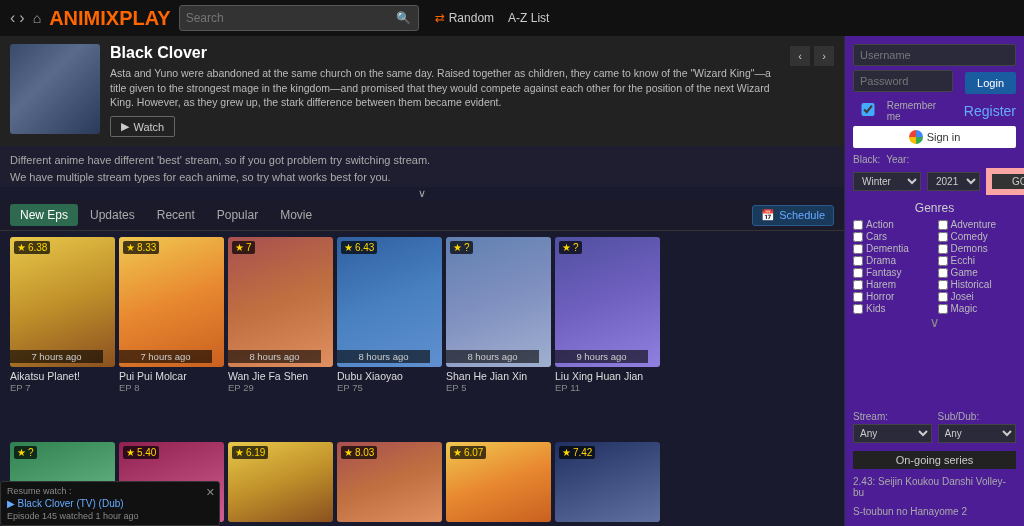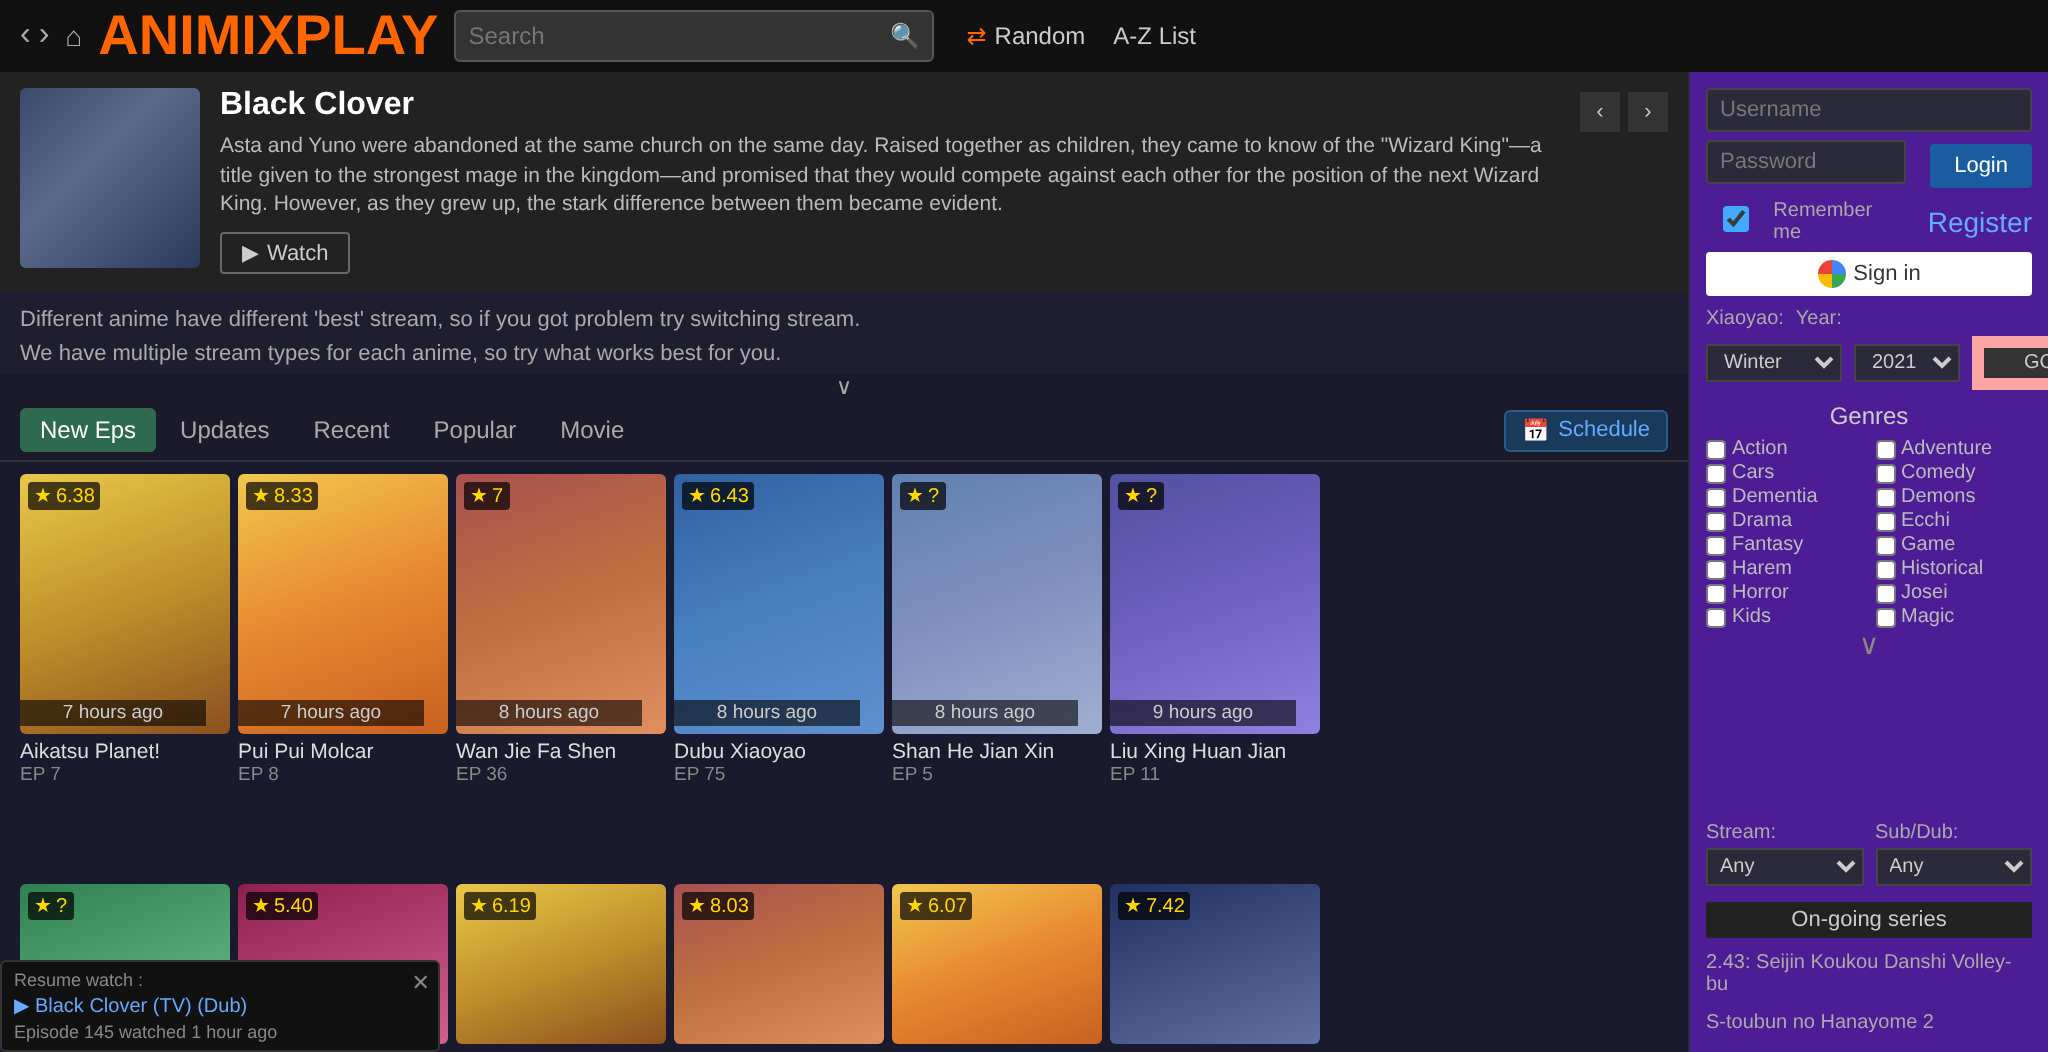--- a/index.html
+++ b/index.html
@@ -23,21 +23,21 @@
       gap: 8px;
     }
     .nav-arrows { display: flex; gap: 4px; }
     .nav-arrow {
       color: #aaa;
       font-size: 16px;
       cursor: pointer;
     }
     .home-icon { color: #aaa; font-size: 14px; cursor: pointer; }
     .logo {
-      font-size: 28px;
+      font-size: 20px;
       font-weight: bold;
       color: #fff;
     }
     .logo span { color: #f60; }
     .search-bar {
       flex: 1;
       max-width: 240px;
       display: flex;
       align-items: center;
       background: #333;
@@ -565,21 +565,21 @@
       <div class="anime-card">
         <div class="anime-thumb">
           <div class="anime-thumb-bg c3"></div>
           <div class="anime-badge">
               <span>★</span>
               <span>7</span>
             </div>
           <div class="anime-time">8 hours ago</div>
         </div>
         <div class="anime-name">Wan Jie Fa Shen</div>
-        <div class="anime-ep">EP 36</div>
+        <div class="anime-ep">EP 29</div>
       </div>
       <div class="anime-card">
         <div class="anime-thumb">
           <div class="anime-thumb-bg c4"></div>
           <div class="anime-badge">
               <span>★</span>
               <span>6.43</span>
             </div>
           <div class="anime-time">8 hours ago</div>
         </div>
@@ -692,21 +692,21 @@
         <span class="register-link">Register</span>
       </div>
       <button class="google-signin">
         <div class="google-g"></div>
         <span>Sign in</span>
       </button>
     </div>
 
     <div style="display:flex;flex-direction:column;gap:3px;">
       <div class="season-year">
-        <span class="season-label">Xiaoyao:</span>
+        <span class="season-label">Black:</span>
         <span class="year-label">Year:</span>
       </div>
       <div class="season-year">
         <select>
           <option>Winter</option><option>Spring</option><option>Summer</option><option>Fall</option>
         </select>
         <select>
           <option>2021</option><option>2020</option><option>2019</option>
         </select>
         <button class="go-btn">GO</button>

